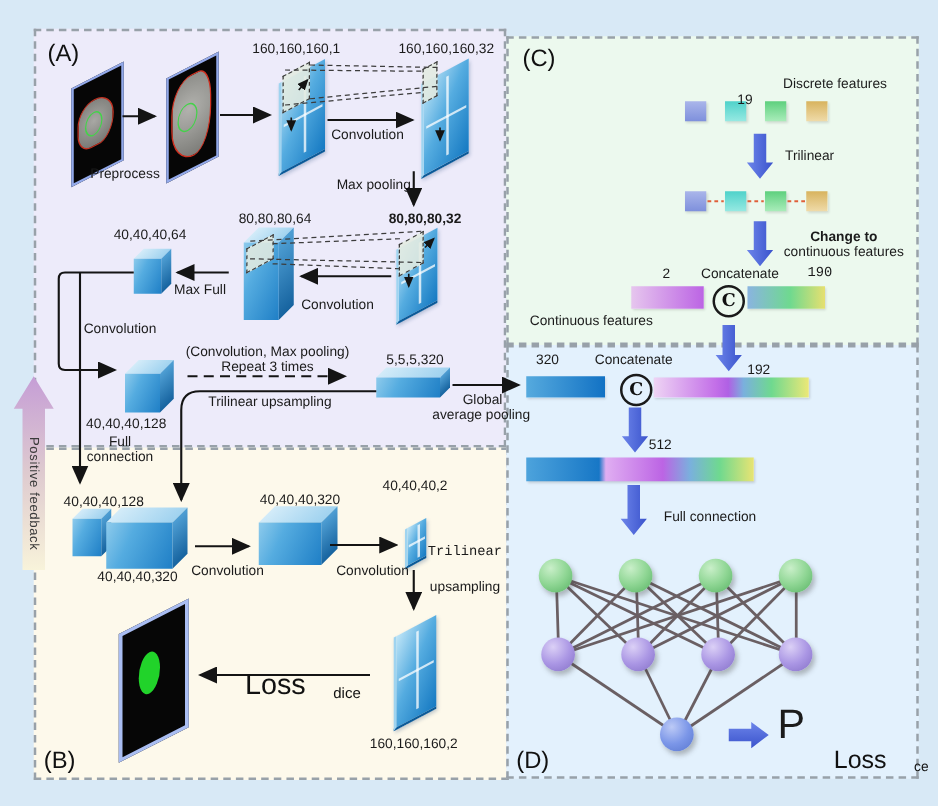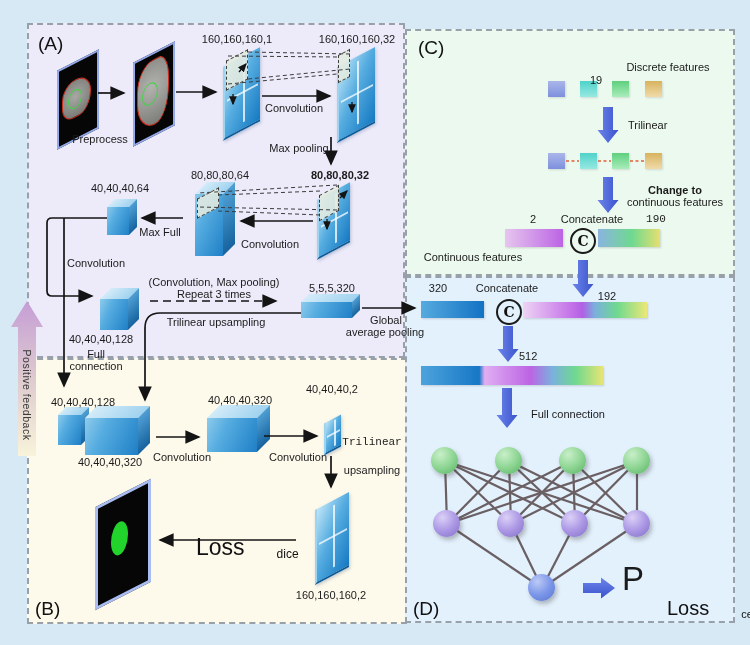--- a/index.html
+++ b/index.html
@@ -22,21 +22,21 @@
   .sq-cyan{background:linear-gradient(180deg,#4fd2ca,#96e9e2);}
   .sq-green{background:linear-gradient(180deg,#5ed07e,#a9ecba);}
   .sq-tan{background:linear-gradient(180deg,#d8b35e,#efdba9);}
   .bar{position:absolute;z-index:2;box-shadow:1px 1px 2px rgba(0,0,0,.15);}
   .csym{position:absolute;width:22px;height:22px;border:2px solid #1a1a1a;border-radius:50%;z-index:4;display:flex;align-items:center;justify-content:center;font-family:"DejaVu Serif",serif;font-weight:bold;font-size:14px;color:#111;}
   .node{position:absolute;width:27px;height:27px;border-radius:50%;z-index:3;}
   .ng{background:radial-gradient(circle at 35% 28%,#c9efc9 0%,#8fd694 50%,#58b264 100%);box-shadow:2px 3px 4px rgba(70,70,70,.35);}
   .np{background:radial-gradient(circle at 35% 28%,#dbd0f6 0%,#aa96e4 52%,#8470c6 100%);box-shadow:2px 3px 4px rgba(70,70,70,.35);}
   .nb{background:radial-gradient(circle at 35% 28%,#bccaf6 0%,#7b96e8 52%,#5876ce 100%);box-shadow:2px 3px 4px rgba(70,70,70,.35);}
   .loss{position:absolute;color:#111;z-index:5;white-space:nowrap;}
-  .loss .sub{position:relative;top:3px;margin-left:17px;padding-left:15px;}
+  .loss .sub{position:relative;top:3px;margin-left:7px;padding-left:15px;}
   svg.layer{position:absolute;left:0;top:0;z-index:4;pointer-events:none;}
   svg.under{z-index:1;}
   .pf-label{position:absolute;left:33px;top:334px;width:122px;transform:rotate(90deg);transform-origin:0 0;font-size:10.5px;color:#3a3a3a;text-align:center;z-index:5;letter-spacing:.5px;}
   .blob{position:absolute;}
 </style>
 </head>
 <body>
 
 <div id="canvas">
 

